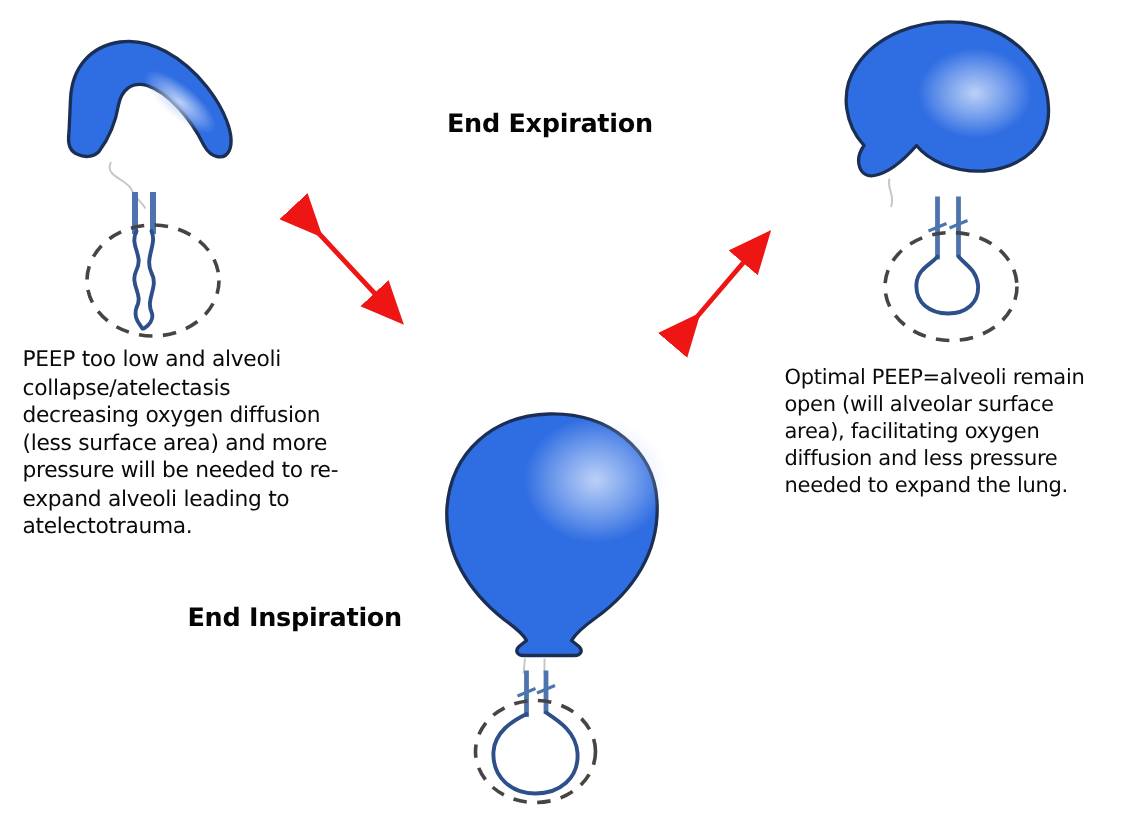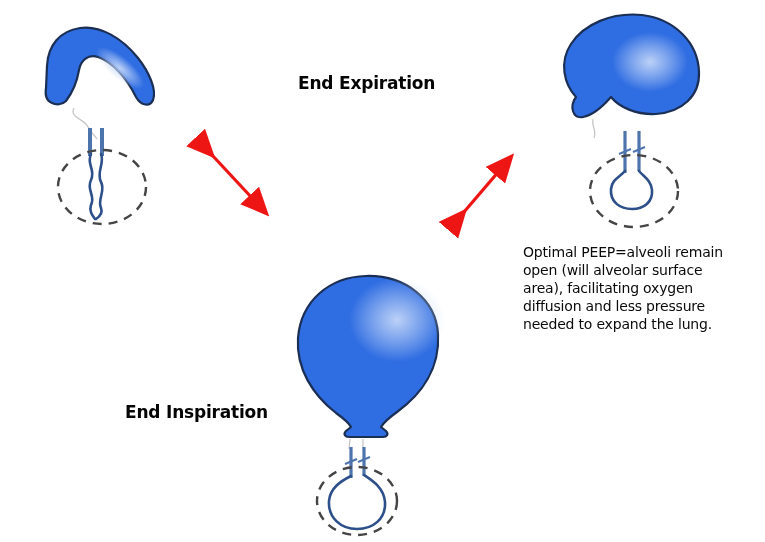--- a/index.html
+++ b/index.html
@@ -96,20 +96,27 @@
       <path d="M 351,476 C 341,481 330,488 329,501 C 328,518 341,529 357,529
                C 373,529 386,519 385,502 C 384,488 373,481 364,475" fill="none" stroke-width="2.6" stroke-linecap="round" stroke="#2d4f8a"></path>
       <ellipse cx="357" cy="501" rx="40" ry="34" fill="none" stroke-width="2.4" stroke-dasharray="9 7" stroke="#454545"></ellipse>
     </g>
   </svg>
 
   <div id="end-inspiration" class="phase-label">End Inspiration</div>
 
   <div id="end-expiration" class="phase-label">End Expiration</div>
 
+  <div id="left-note" class="note">PEEP too low and alveoli
+collapse/atelectasis
+decreasing oxygen diffusion
+(less surface area) and more
+pressure will be needed to re-
+expand alveoli leading to
+atelectotrauma.</div>
 
   <div id="right-note" class="note">Optimal PEEP=alveoli remain
 open (will alveolar surface
 area), facilitating oxygen
 diffusion and less pressure
 needed to expand the lung.</div>
 
 </div>
 
 </body></html>

